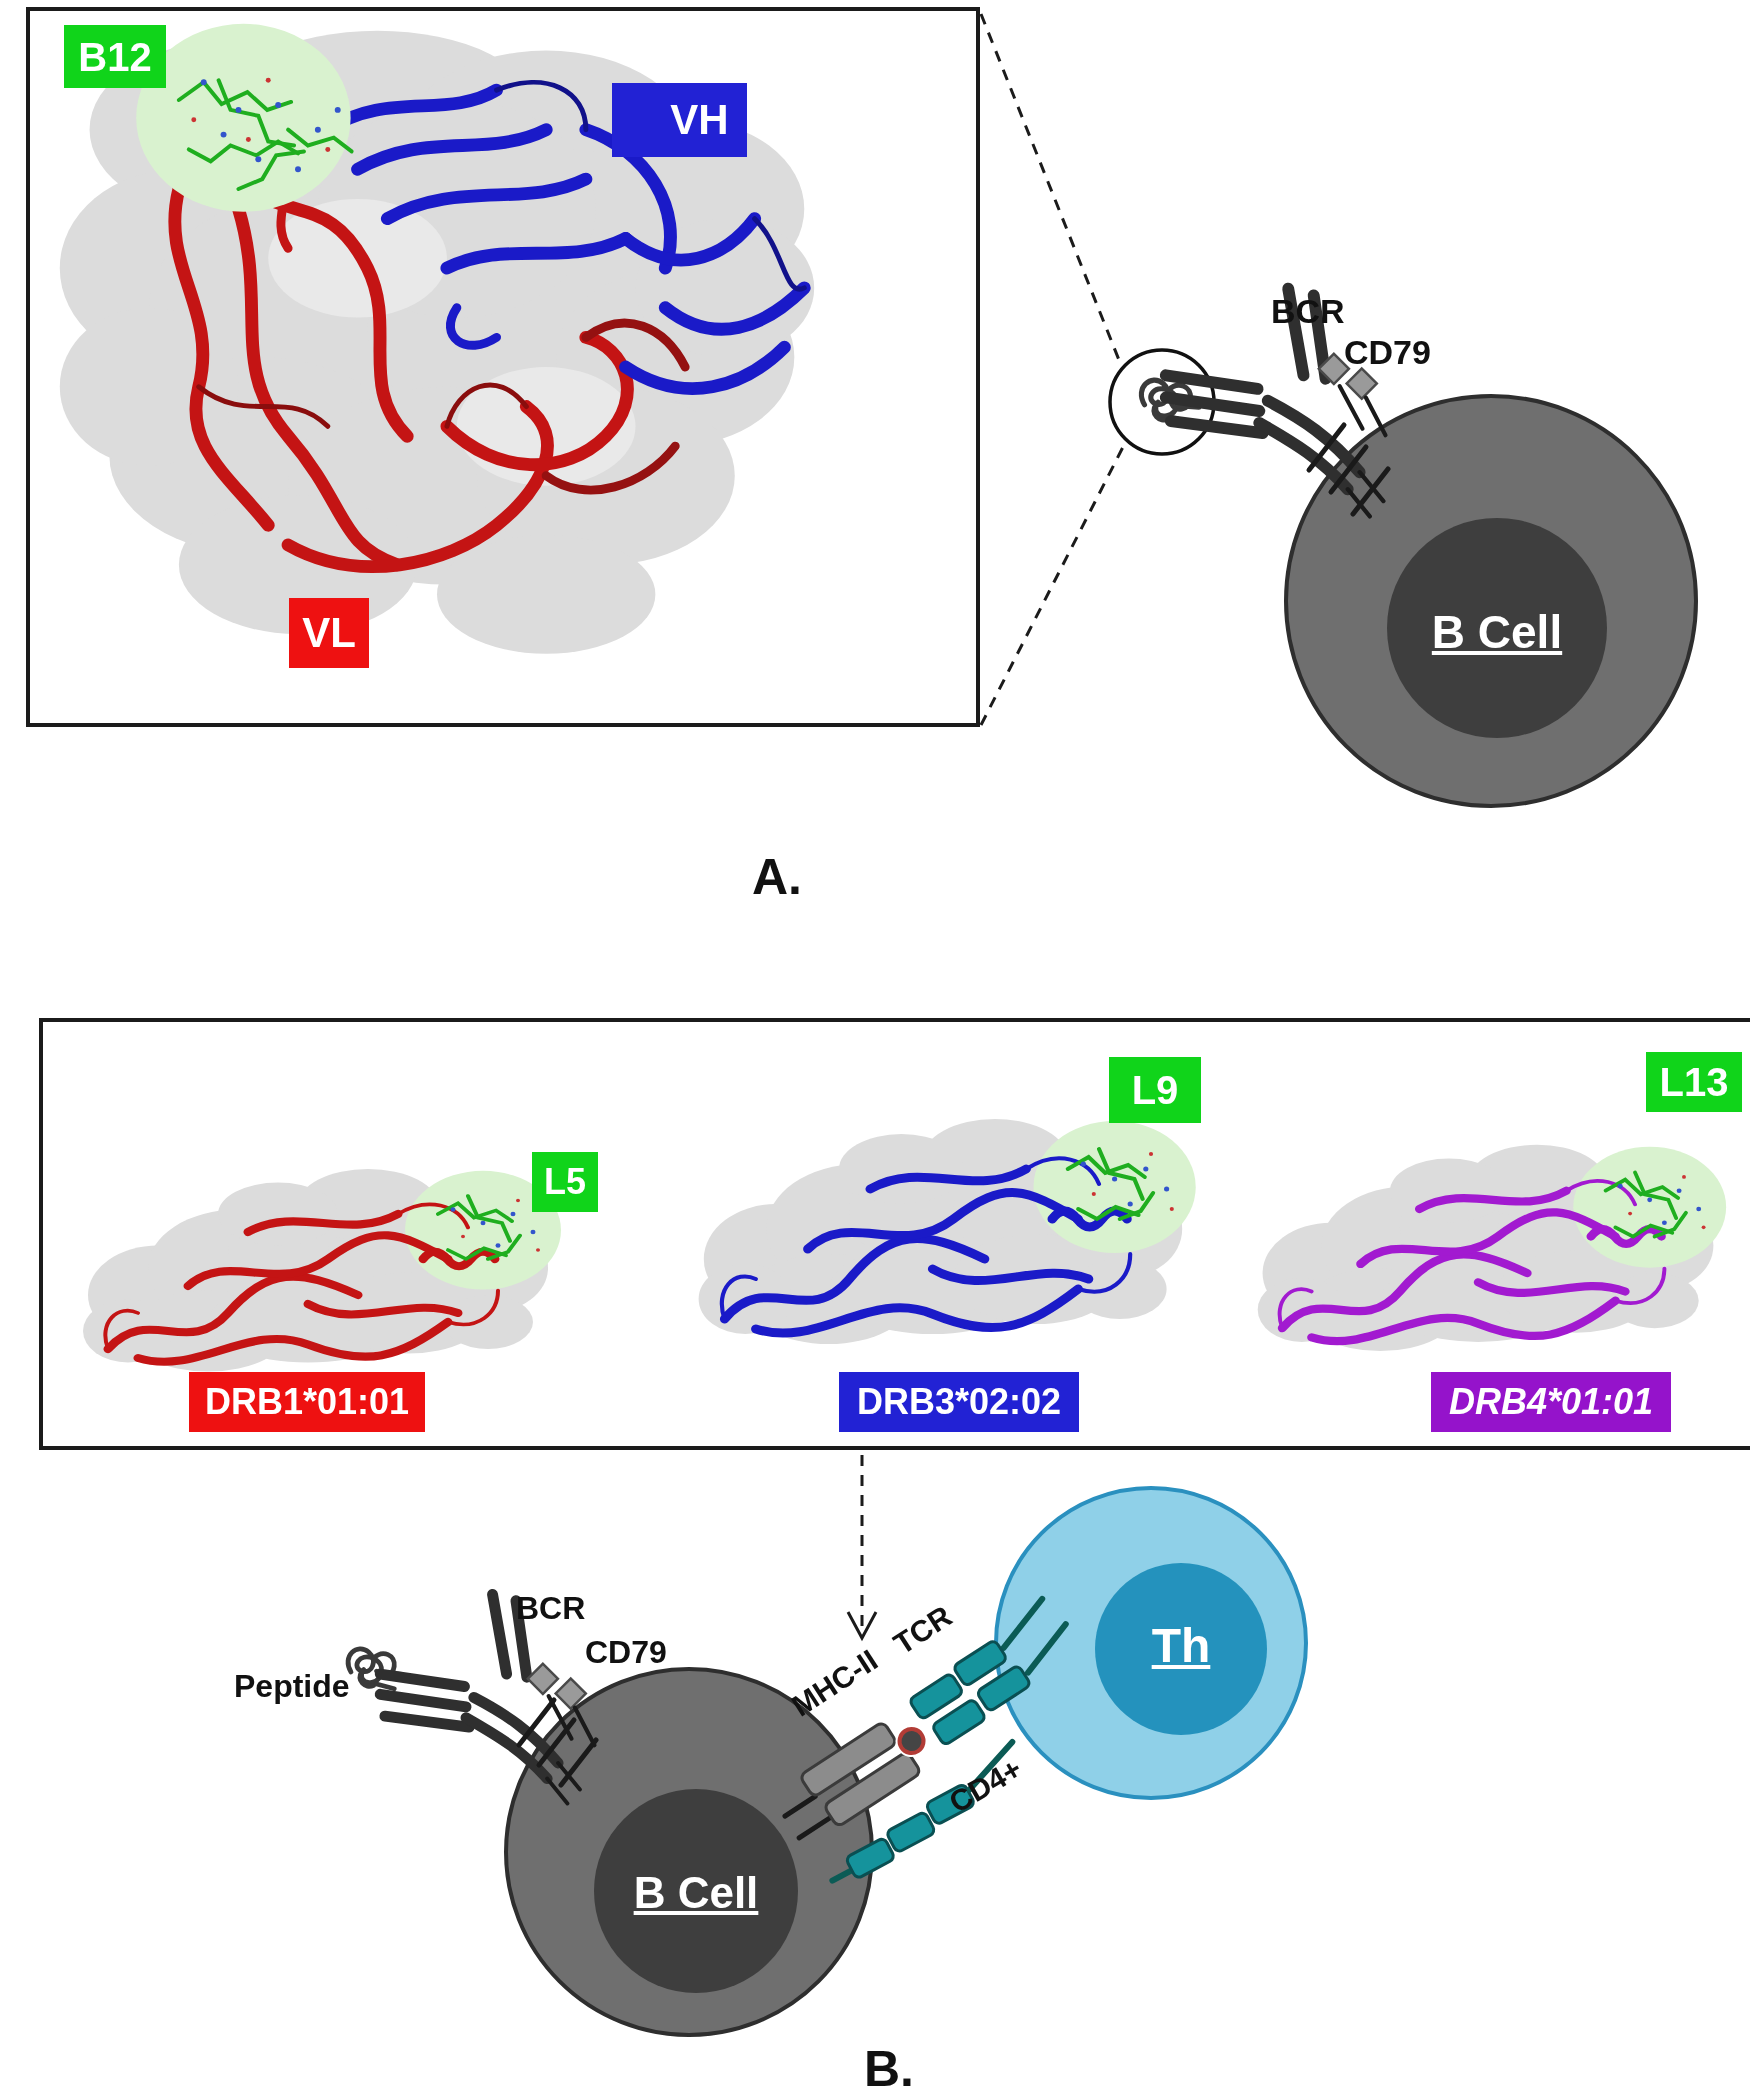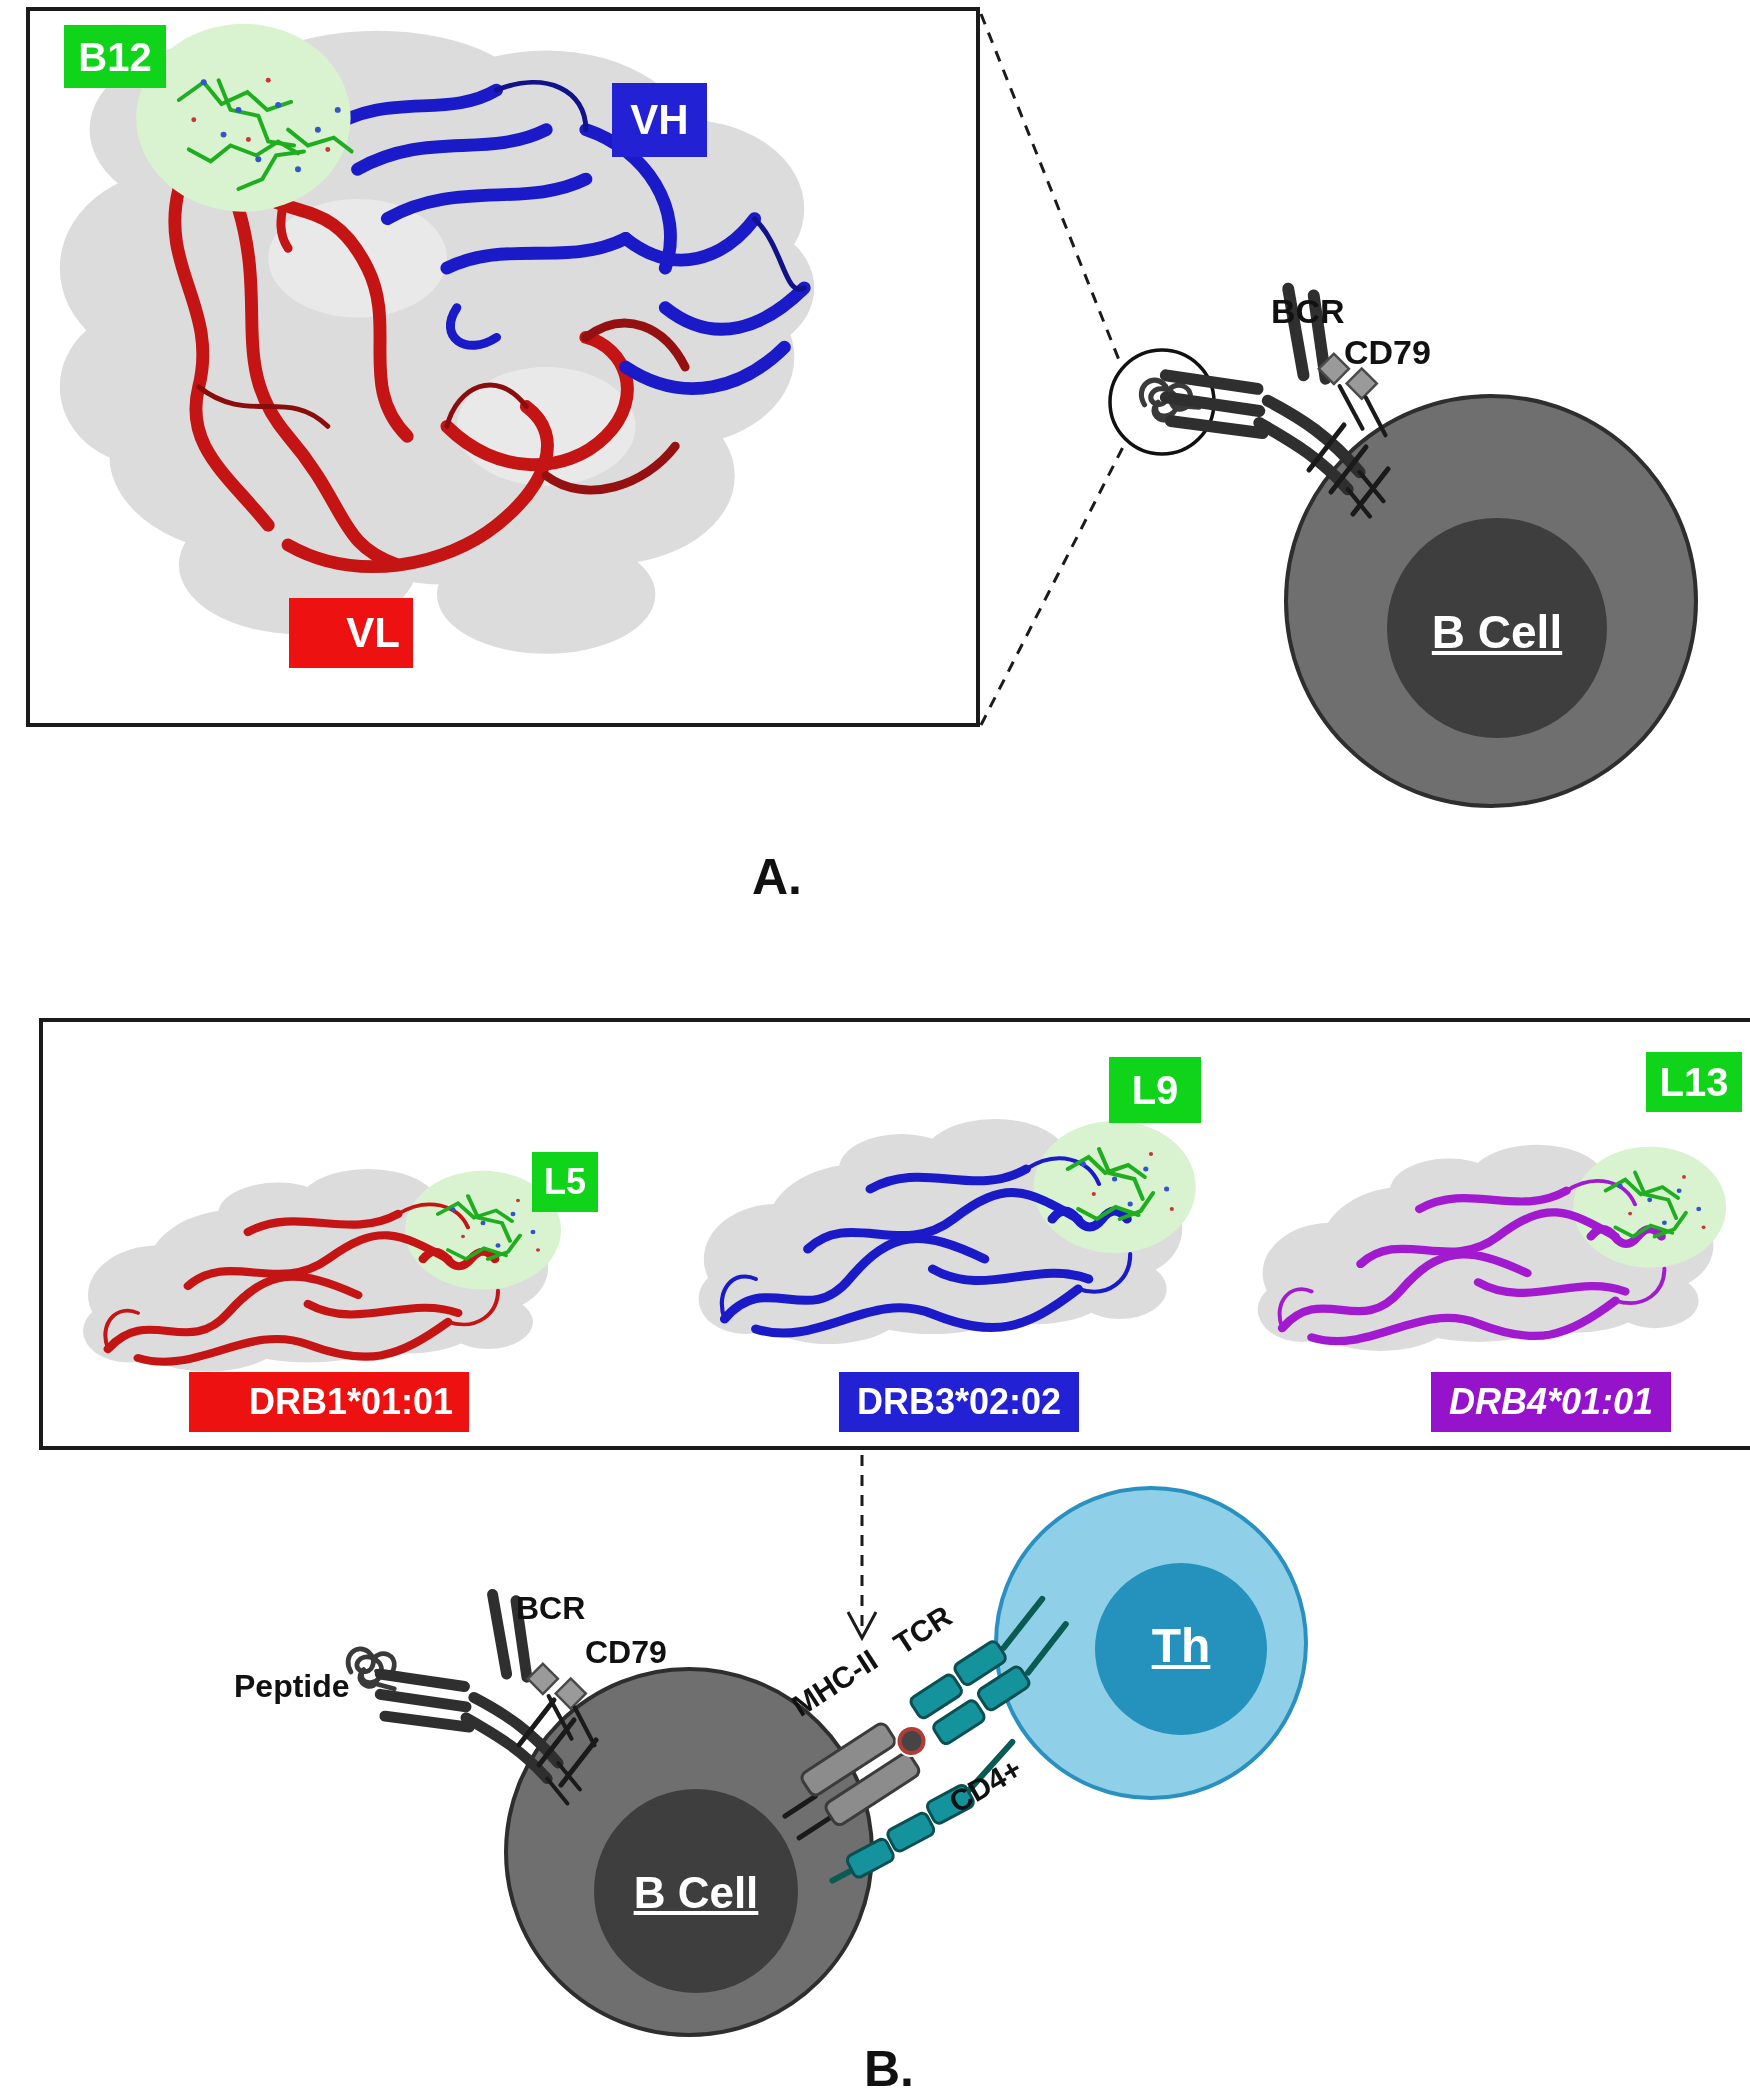--- a/index.html
+++ b/index.html
@@ -6,21 +6,21 @@
   #canvas{position:relative;width:1750px;height:2093px;background:#fff;
           font-family:"Liberation Sans", sans-serif;overflow:hidden;margin-left:19px;}
   .abs{position:absolute;}
   svg{display:block;}
   
   .panel-box{position:absolute;background:#fff;border:4px solid #1b1b1b;}
   
   .tag{position:absolute;display:flex;align-items:center;justify-content:center;
        color:#fff;font-weight:bold;line-height:1;}
   .tag.green{background:var(--green_label);}
-  .tag.red{background:var(--red_label);padding-left:44px;}
+  .tag.red{background:var(--red_label);}
   .tag.blue{background:var(--blue_label);}
   .tag.purple{background:var(--purple_label);font-style:italic;}
   
   .ann{position:absolute;color:#111;font-weight:bold;white-space:nowrap;}
   .cell-label{position:absolute;color:#fff;font-weight:bold;text-align:center;text-decoration:underline;}
   .rot{transform-origin:left center;}
   
   .blob{fill:#dcdcdc;}
   .blob2{fill:#e9e9e9;}
   .rib{fill:none;stroke:currentColor;stroke-linecap:round;}
@@ -251,21 +251,21 @@
       <use href="#mhc-ribbon"></use>
     </svg>
     <svg class="abs" style="left:1200px;top:77px;color:var(--purple_ribbon)" width="490" height="275" viewBox="0 0 500 300" preserveAspectRatio="none">
       <use href="#mhc-ribbon"></use>
     </svg>
   </div>
 
   <div class="tag green" style="left:45px;top:25px;width:102px;height:63px;font-size:40px;z-index:3;">
       <span>B12</span>
     </div>
-  <div class="tag blue" style="left:593px;top:83px;width:95px;height:74px;font-size:42px;z-index:3;">
+  <div class="tag blue" style="left:593px;top:83px;width:95px;height:74px;font-size:42px;z-index:3;padding-left:40px;">
       <span>VH</span>
     </div>
   <div class="tag red" style="left:270px;top:598px;width:80px;height:70px;font-size:42px;z-index:3;">
       <span>VL</span>
     </div>
   <div class="ann" style="left:1252px;top:292px;font-size:34px;z-index:3;">BCR</div>
   <div class="ann" style="left:1325px;top:333px;font-size:34px;z-index:3;">CD79</div>
   <div class="cell-label" style="left:1368px;top:605px;width:220px;font-size:46px;z-index:3;">B Cell</div>
   <div class="ann" style="left:733px;top:848px;font-size:50px;z-index:3;">A.</div>
 

